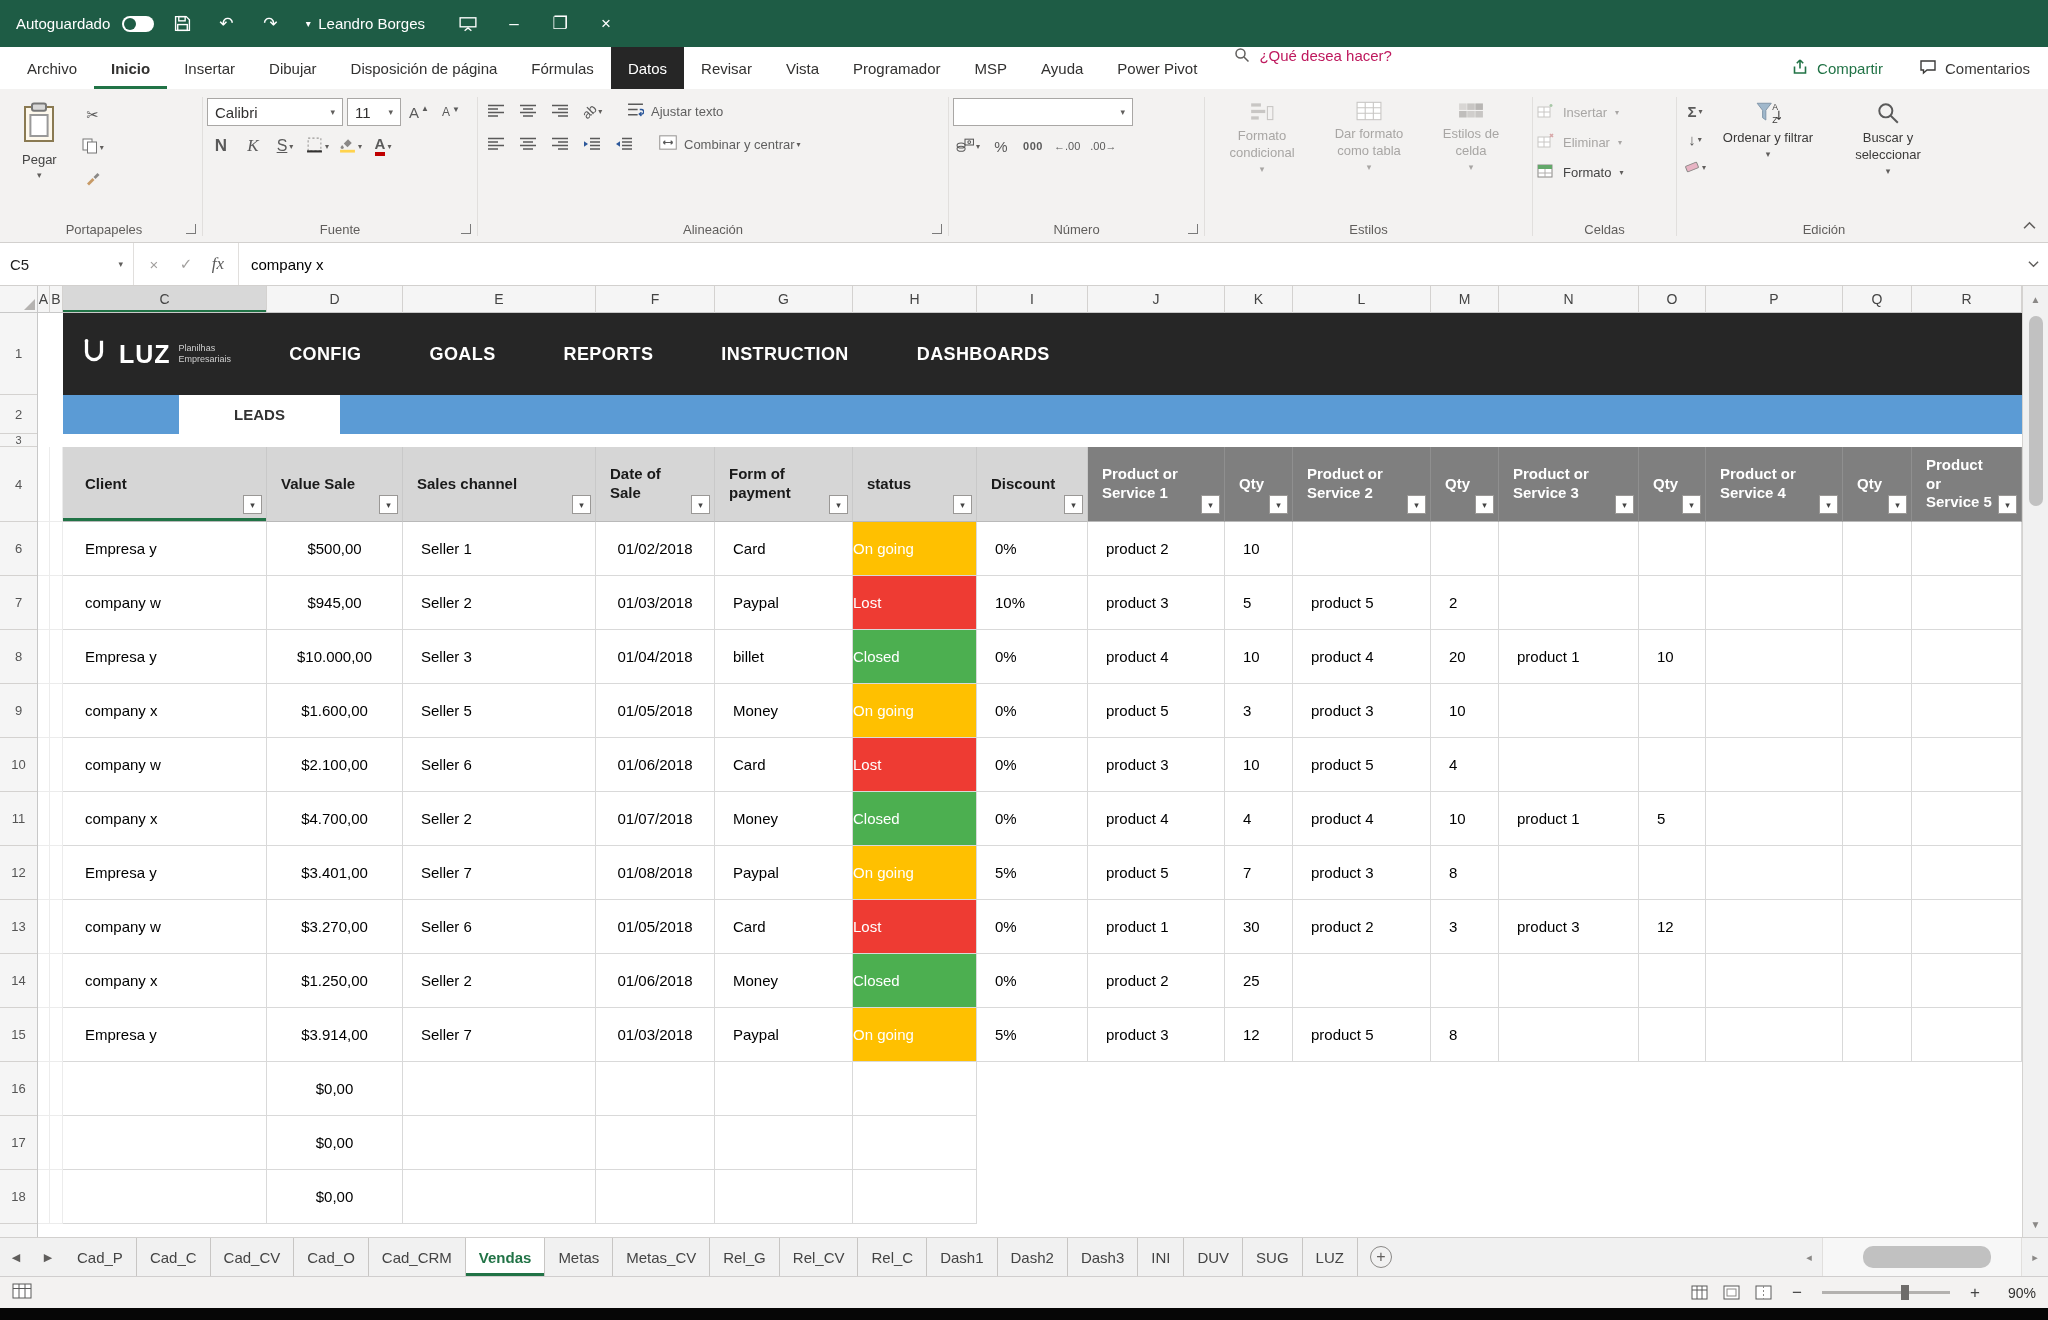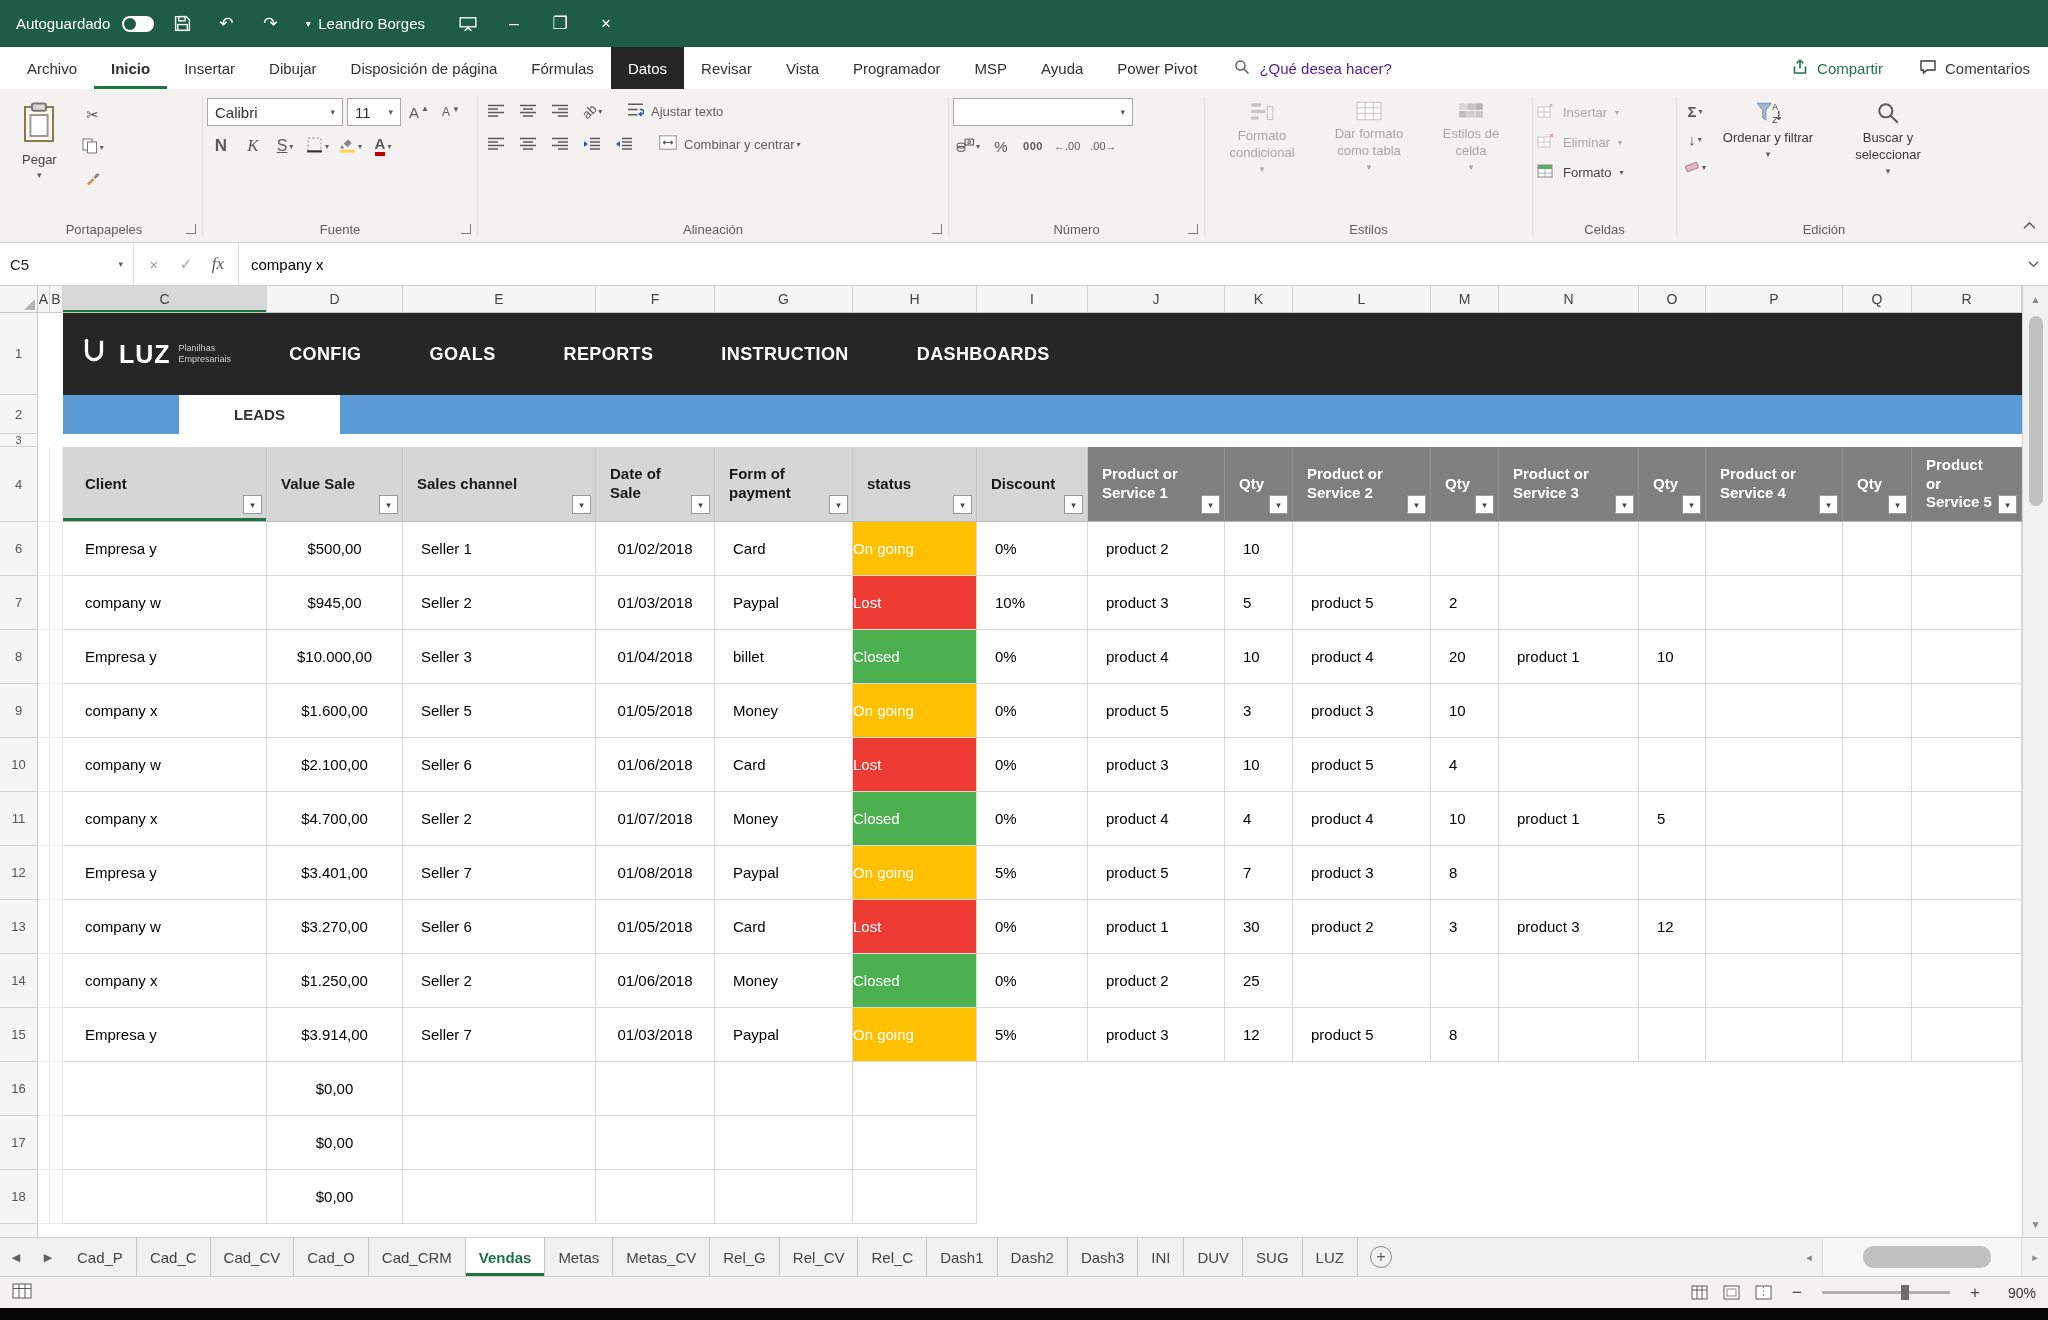--- a/index.html
+++ b/index.html
@@ -17,21 +17,21 @@
   .tb-title{flex:1;text-align:center;font-size:15px;white-space:pre;}
   .tb-right{display:flex;align-items:center;padding-right:4px;}
   .tb-user{margin-right:20px;font-size:15px;}
   .tb-win{width:46px;height:47px;display:flex;align-items:center;justify-content:center;font-size:17px;}
 
   
   .tabrow{height:42px;background:#fff;display:flex;align-items:stretch;font-size:15px;color:#323130;flex:0 0 auto;padding-left:10px;}
   .rtab{display:flex;align-items:center;padding:0 17px;white-space:nowrap;}
   .rtab.sel{font-weight:bold;box-shadow:inset 0 -3px 0 var(--c-accent,#217346);}
   .rtab.dark{background:#262626;color:#fff;}
-  .tr-search{display:flex;align-items:center;gap:9px;color:#4c1d95;padding:0 20px;white-space:nowrap;}
+  .tr-search{display:flex;align-items:flex-start;gap:9px;color:#be185d;padding:0 20px;white-space:nowrap;}
   .tr-spacer{flex:1;}
   .tr-action{display:flex;align-items:center;gap:8px;padding:0 18px;color:#217346;white-space:nowrap;}
   .tr-action.dark{color:#3b3a39;}
 
   
   .ribbon{height:154px;background:#f3f2f1;border-bottom:1px solid #d2d0ce;display:flex;align-items:stretch;position:relative;padding:2px 4px 0 6px;flex:0 0 auto;}
   .rgroup{display:flex;flex-direction:column;padding:2px 4px 0;flex:0 0 auto;}
   .rg-body{flex:1;display:flex;align-items:flex-start;padding-top:5px;}
   .rg-label{height:26px;display:flex;align-items:center;justify-content:center;font-size:13px;color:#605e5c;position:relative;}
   .launcher{position:absolute;right:2px;bottom:8px;width:10px;height:10px;border-right:1.5px solid #7a7a7a;border-bottom:1.5px solid #7a7a7a;}

